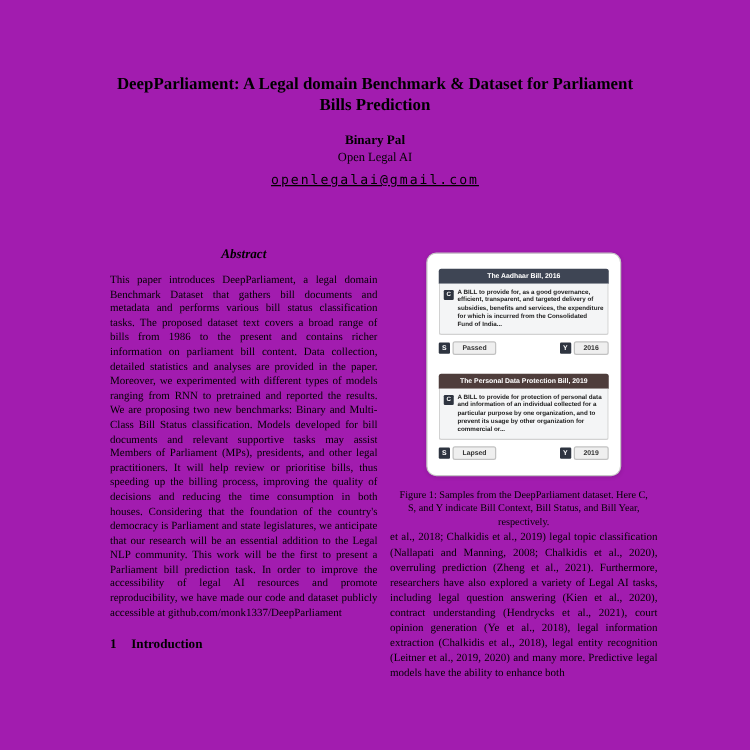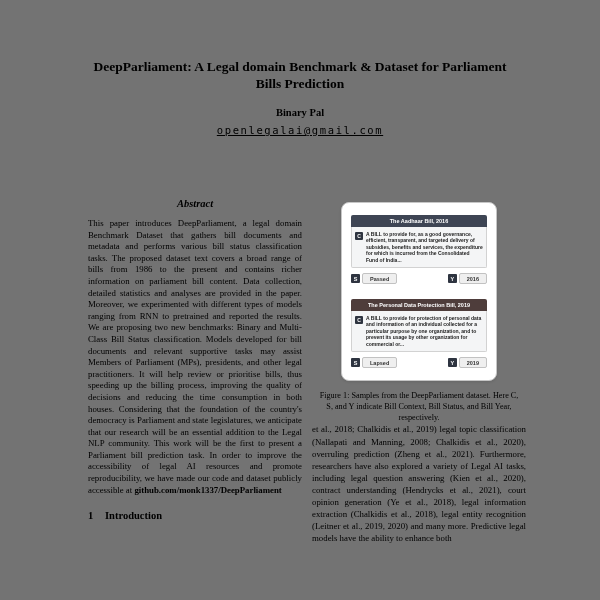--- a/index.html
+++ b/index.html
@@ -1,31 +1,31 @@
 <!DOCTYPE html>
 <html><head>
 <meta charset="utf-8">
 <style>
   * { margin:0; padding:0; box-sizing:border-box; }
   html,body { width:600px; height:600px; background:#fff; overflow:hidden; }
   body { font-family:"Liberation Serif", serif; color:#000; }
-  .page { position:relative; width:600px; height:600px; background:#737373; }
+  .page { position:relative; width:600px; height:600px; background:#a21caf; }
 
   
   .head { position:absolute; top:58px; left:80px; width:440px; text-align:center; }
   .title { font-size:13.5px; font-weight:bold; line-height:17px; }
   .author { margin-top:15px; font-size:10.5px; font-weight:bold; }
   .affil { margin-top:3px; font-size:10px; }
   .email { margin-top:6px; font-family:"DejaVu Sans Mono", monospace; font-size:10.5px; letter-spacing:1.6px; color:#000;text-decoration:underline; }
 
   
   .col-left { position:absolute; top:198px; left:88px; width:214px; height:402px; overflow:hidden; }
   .abs-head { text-align:center; font-weight:bold; font-size:10.5px; margin-bottom:9px;font-style:italic; }
   .abs-text { font-size:8.8px; line-height:11.6px; text-align:justify; }
-  .link { color:#000;font-weight:bold; }
+  .link { color:#000; }
   .sec-head { margin-top:14px; font-size:10.5px; font-weight:bold; }
   .sec-num { display:inline-block; width:17px; }
 
   
   .col-right { position:absolute; top:200px; left:312px; width:214px; height:400px; overflow:hidden; }
   .fig-box { width:156px; margin:2px auto 10px; border:1px solid #c6c6c6; border-radius:8px;
              background:#fff; box-shadow:0 1px 3px rgba(0,0,0,0.10); padding:12px 9px; }
   .card { border-radius:3px; }
   .card + .card { margin-top:15px; }
   .card-header { color:#fff; font-family:"Liberation Sans", sans-serif; font-size:5.5px; font-weight:bold;
@@ -51,20 +51,21 @@
   .bodytext { font-size:8.8px; line-height:12.1px; text-align:justify; }
 </style>
 </head>
 <body>
 
 <div class="page">
 
   <div class="head">
     <div class="title">DeepParliament: A Legal domain Benchmark &amp; Dataset for Parliament Bills Prediction</div>
     <div class="author">Binary Pal</div>
+    <div class="affil">Open Legal AI</div>
     <div class="email">openlegalai@gmail.com</div>
   </div>
 
   <div class="col-left">
     <div class="abs-head">Abstract</div>
     <div class="abs-text"><span>This paper introduces DeepParliament, a legal domain Benchmark Dataset that gathers bill documents and metadata and performs various bill status classification tasks. The proposed dataset text covers a broad range of bills from 1986 to the present and contains richer information on parliament bill content. Data collection, detailed statistics and analyses are provided in the paper. Moreover, we experimented with different types of models ranging from RNN to pretrained and reported the results. We are proposing two new benchmarks: Binary and Multi-Class Bill Status classification. Models developed for bill documents and relevant supportive tasks may assist Members of Parliament (MPs), presidents, and other legal practitioners. It will help review or prioritise bills, thus speeding up the billing process, improving the quality of decisions and reducing the time consumption in both houses. Considering that the foundation of the country's democracy is Parliament and state legislatures, we anticipate that our research will be an essential addition to the Legal NLP community. This work will be the first to present a Parliament bill prediction task. In order to improve the accessibility of legal AI resources and promote reproducibility, we have made our code and dataset publicly accessible at</span> <span class="link">github.com/monk1337/DeepParliament</span></div>
     <div class="sec-head"><span class="sec-num">1</span><span>Introduction</span></div>
   </div>
 
   <div class="col-right">

